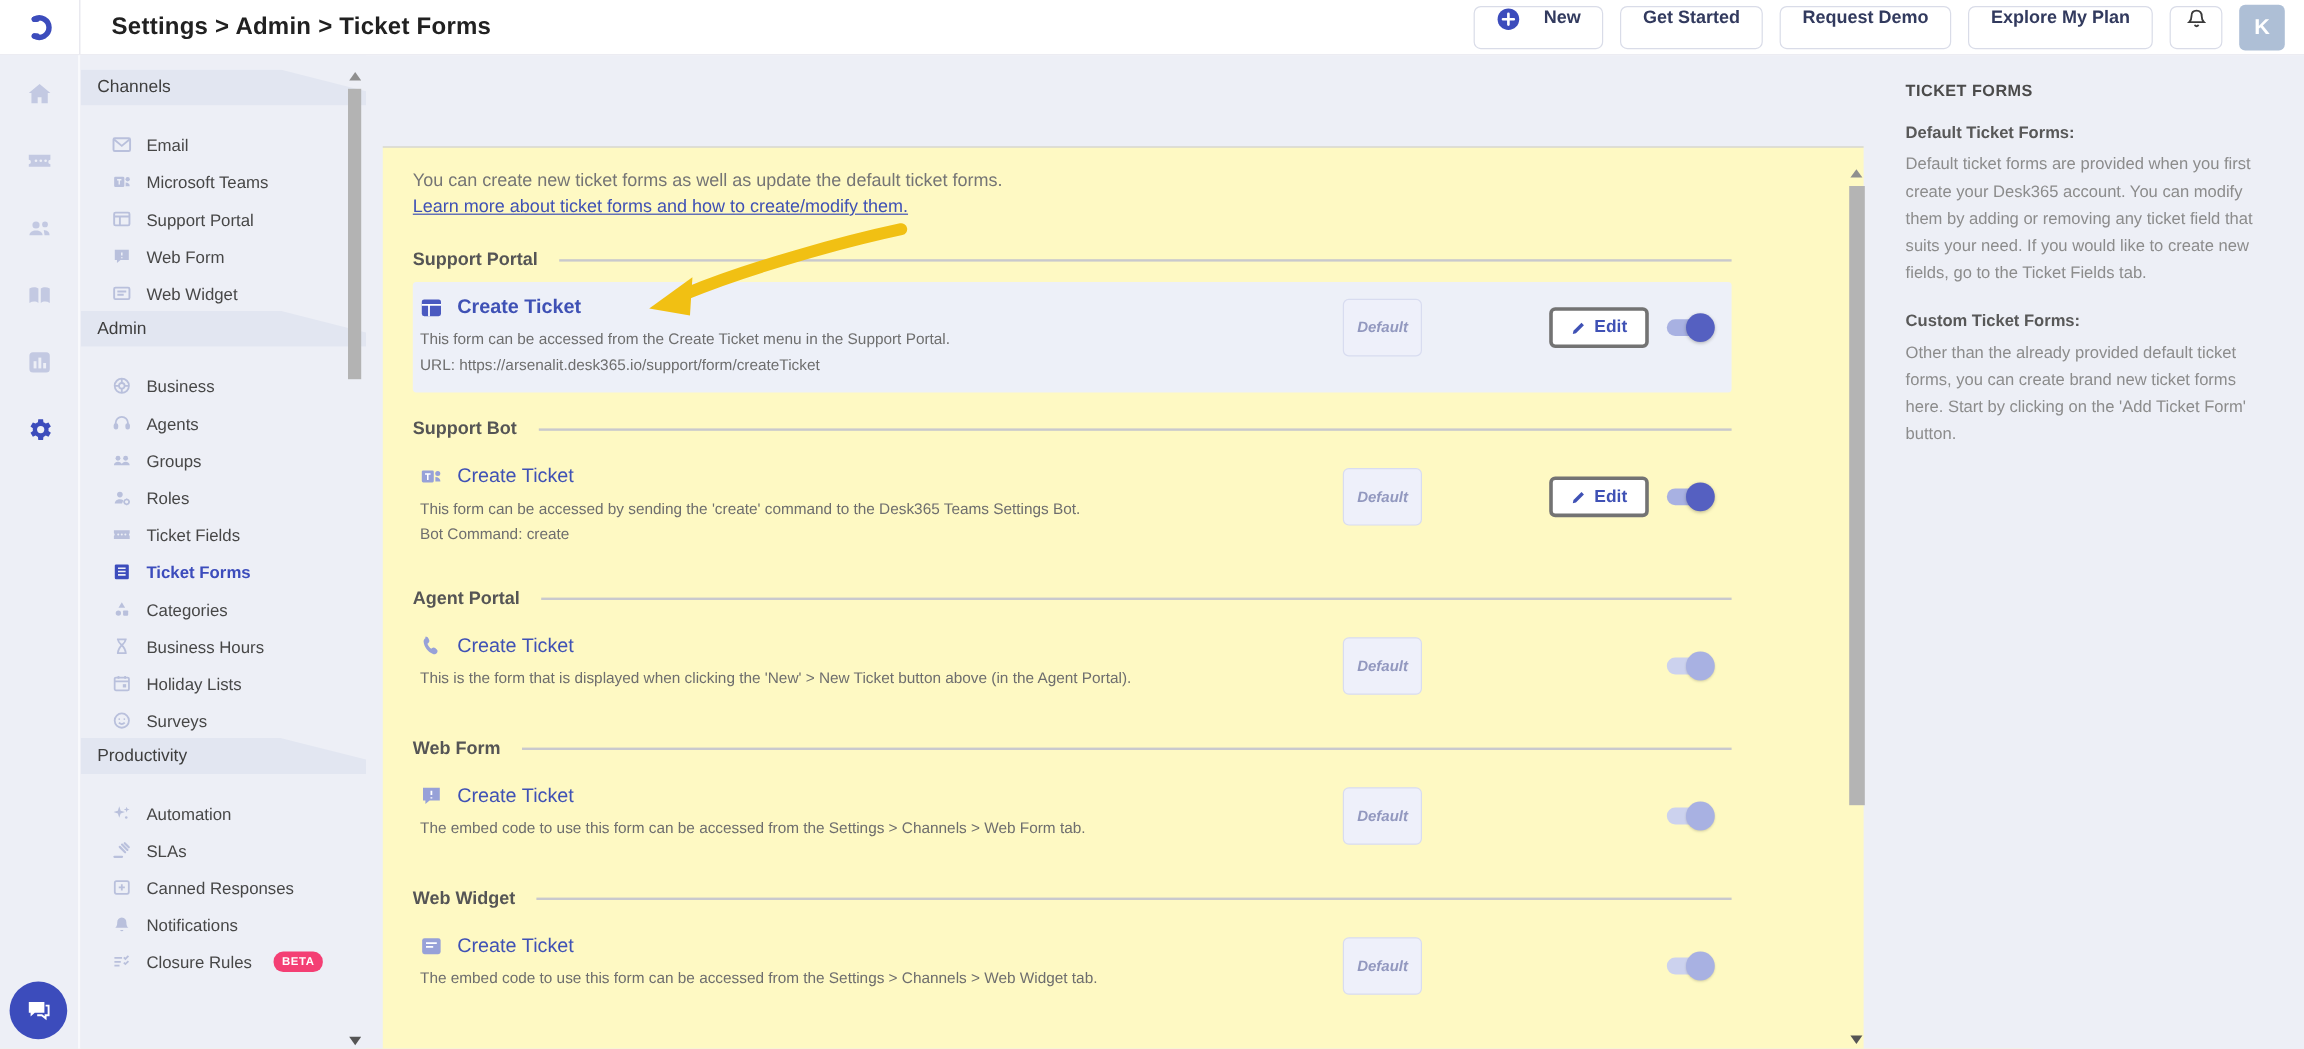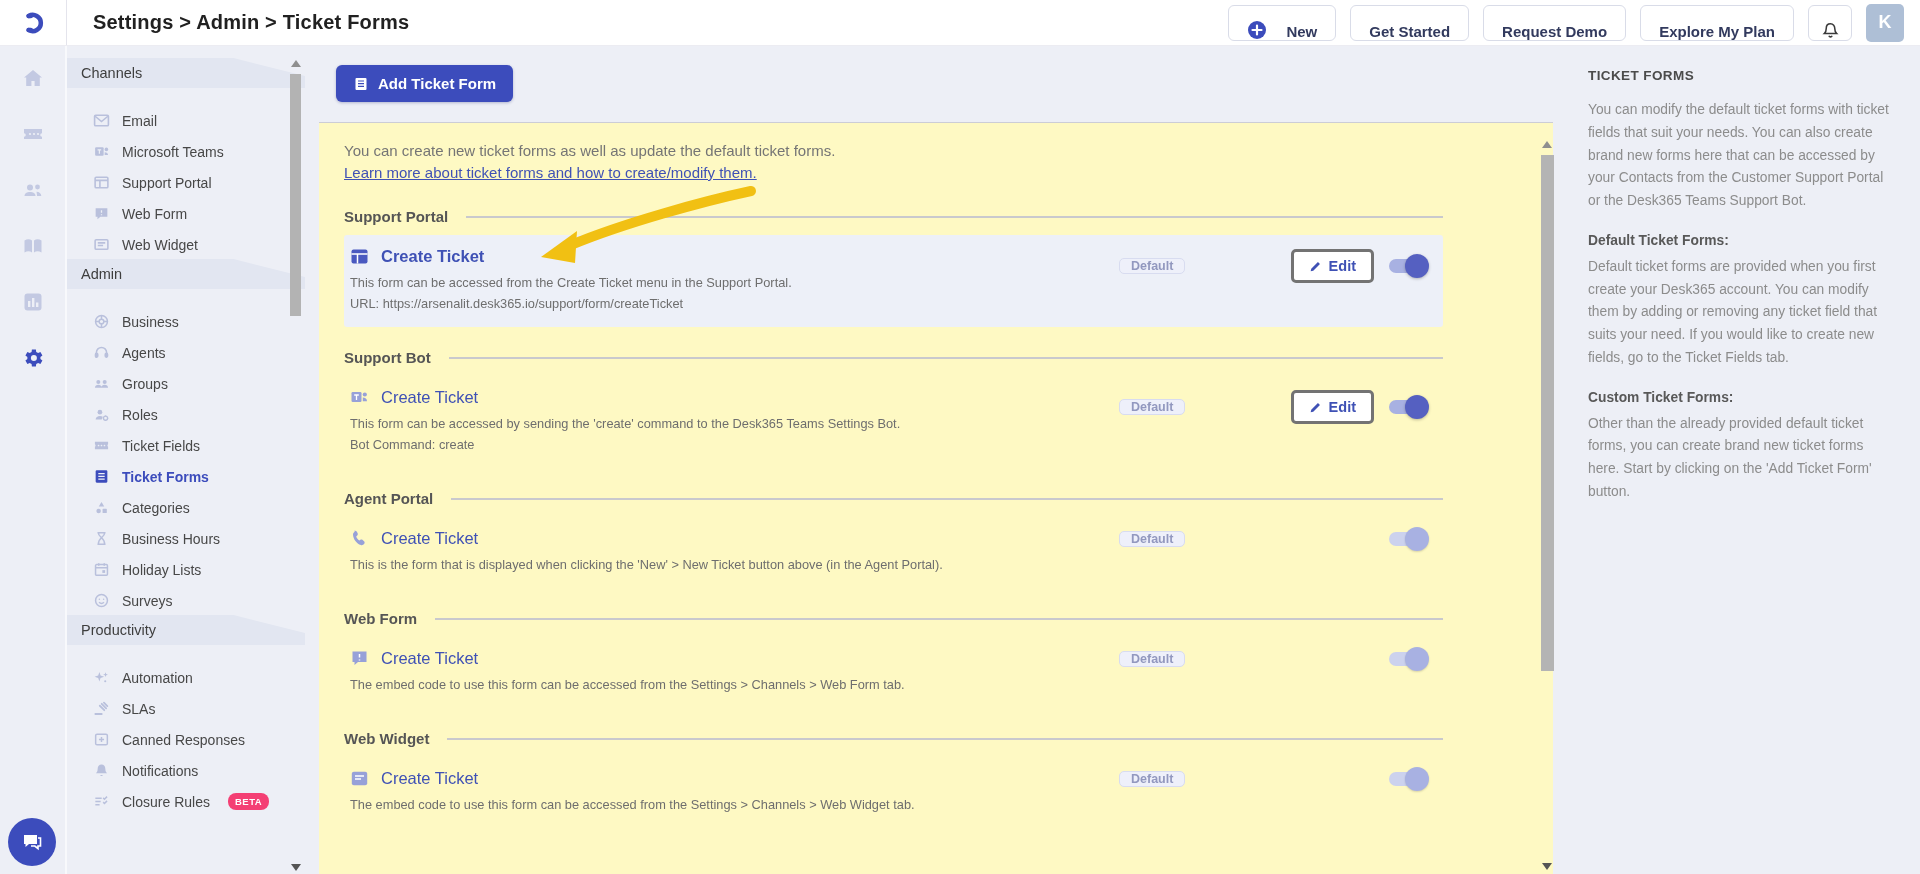--- a/index.html
+++ b/index.html
@@ -6,21 +6,21 @@
   html,body { width:1920px; height:874px; overflow:hidden; }
   body { font-family:"Liberation Sans", sans-serif; background:#edeff6; color:#333; }
 
   .app { width:1920px; height:874px; display:flex; flex-direction:column; }
 
   
   .topbar { height:46px; background:#fff; display:flex; align-items:center; border-bottom:1px solid #ececf2; flex:0 0 auto; }
   .logo-box { width:67px; height:100%; display:flex; align-items:center; justify-content:center; border-right:1px solid #e4e4ec; }
   .breadcrumb { font-size:20px; font-weight:700; color:#212121; padding-left:26px; letter-spacing:.2px; }
   .top-actions { margin-left:auto; display:flex; align-items:center; gap:14px; padding-right:16px; }
-  .btn-top { display:inline-flex; align-items:flex-end; gap:19px; height:36px; padding:0 18px; background:#fff;
+  .btn-top { display:inline-flex; align-items:flex-start; gap:19px; height:36px; padding:0 18px; background:#fff;
              border:1px solid #d9dce8; border-radius:6px; font-size:15px; font-weight:700; color:#323a5e; cursor:pointer; }
   .bell-btn { width:44px; justify-content:center; padding:0; }
   .avatar { width:38px; height:38px; border-radius:5px; background:#aebfd6; color:#fff; font-size:18px; font-weight:700;
             display:flex; align-items:center; justify-content:center; }
 
   
   .body { flex:1; display:flex; position:relative; min-height:0; }
 
   
   .rail { width:67px; background:#edeff6; border-right:2px solid #f8f9fc; display:flex; flex-direction:column; align-items:center;
@@ -63,21 +63,21 @@
   .form-row { display:flex; align-items:flex-start; padding:12px 12px 14px 6px; border-radius:3px; }
   .form-row.highlight { background:#edf0f8; }
   .row-left { flex:1; min-width:0; }
   .title-line { display:flex; align-items:center; gap:12px; margin-bottom:7px; }
   .row-icon { width:19px; height:19px; color:#97a1d8; }
   .row-icon svg { width:19px; height:19px; display:block; }
   .row-icon.strong { color:#4a59c0; }
   .row-title { font-size:16.5px; color:#3f51b5; font-weight:500; cursor:pointer; }
   .row-desc { font-size:12.8px; color:#6e6e6e; line-height:19px; margin-top:2px; }
   .row-right { display:flex; align-items:center; width:312px; flex:0 0 auto; margin-top:2px; }
-  .badge-default { padding:0 11px; border:1px solid #d8dcf0; border-radius:5px; background:#eef0fa; color:#9298bf; font-size:12.5px; font-weight:700; }
+  .badge-default { padding:16px 11px; border:1px solid #d8dcf0; border-radius:5px; background:#eef0fa; color:#9298bf; font-size:12.5px; font-weight:700;font-style:italic; }
   .right-end { margin-left:auto; display:flex; align-items:center; gap:15px; }
   .btn-edit { display:inline-flex; align-items:center; gap:7px; padding:6px 15px; background:#fff; border:3px solid #737373; border-radius:5px;
               color:#3f51b5; font-size:14.5px; font-weight:700; cursor:pointer; }
   .toggle { position:relative; width:36px; height:14px; border-radius:8px; background:#a8b1e2; display:inline-block; margin-right:6px; cursor:pointer; }
   .toggle .knob { position:absolute; right:-4px; top:-5px; width:24px; height:24px; border-radius:50%; background:#5560c1; box-shadow:0 1px 3px rgba(0,0,0,.25); }
   .toggle.dim { background:#ccd2ee; }
   .toggle.dim .knob { background:#a8b1e2; box-shadow:0 1px 2px rgba(0,0,0,.15); }
 
   .main-scroll { position:absolute; right:9px; top:93px; bottom:2px; width:15px; }
   .main-scroll .up { position:absolute; top:2px; left:2px; width:0; height:0; border-left:5px solid transparent; border-right:5px solid transparent; border-bottom:7px solid #8f8f8f; }
@@ -393,29 +393,20 @@
       </ul>
 
       <div class="sb-scroll">
         <div class="up"></div>
         <div class="thumb"></div>
         <div class="down"></div>
       </div>
     </div>
 
     <div class="main">
-      <div class="toolbar">
-        <button class="btn-primary">
-          <svg width="16" height="16" viewBox="0 0 16 16" fill="#fff">
-              <rect x="2.5" y="2" width="11" height="12" rx="1"></rect>
-              <path d="M5 5h6M5 7.7h6M5 10.4h6" stroke="#3c4cbc" stroke-width="1.2"></path>
-            </svg>
-          <span>Add Ticket Form</span>
-        </button>
-      </div>
 
       <div class="card">
         <div class="intro">You can create new ticket forms as well as update the default ticket forms.</div>
         <a class="intro-link">Learn more about ticket forms and how to create/modify them.</a>
 
         
         <div class="form-section" style="margin-top:24px;">
           <div class="sec-heading-row">
             <span class="sec-heading">Support Portal</span>
             <span class="sec-rule"></span>
@@ -588,21 +579,20 @@
 
       <div class="main-scroll">
         <div class="up"></div>
         <div class="thumb"></div>
         <div class="down"></div>
       </div>
     </div>
 
     <div class="help-panel">
       <div class="hp-title">TICKET FORMS</div>
-      <div class="hp-body">You can modify the default ticket forms with ticket fields that suit your needs. You can also create brand new forms here that can be accessed by your Contacts from the Customer Support Portal or the Desk365 Teams Support Bot.</div>
       <div class="hp-sub">Default Ticket Forms:</div>
       <div class="hp-body">Default ticket forms are provided when you first create your Desk365 account. You can modify them by adding or removing any ticket field that suits your need. If you would like to create new fields, go to the Ticket Fields tab.</div>
       <div class="hp-sub">Custom Ticket Forms:</div>
       <div class="hp-body">Other than the already provided default ticket forms, you can create brand new ticket forms here. Start by clicking on the 'Add Ticket Form' button.</div>
     </div>
 
   </div>
 </div>
 
 </body></html>

